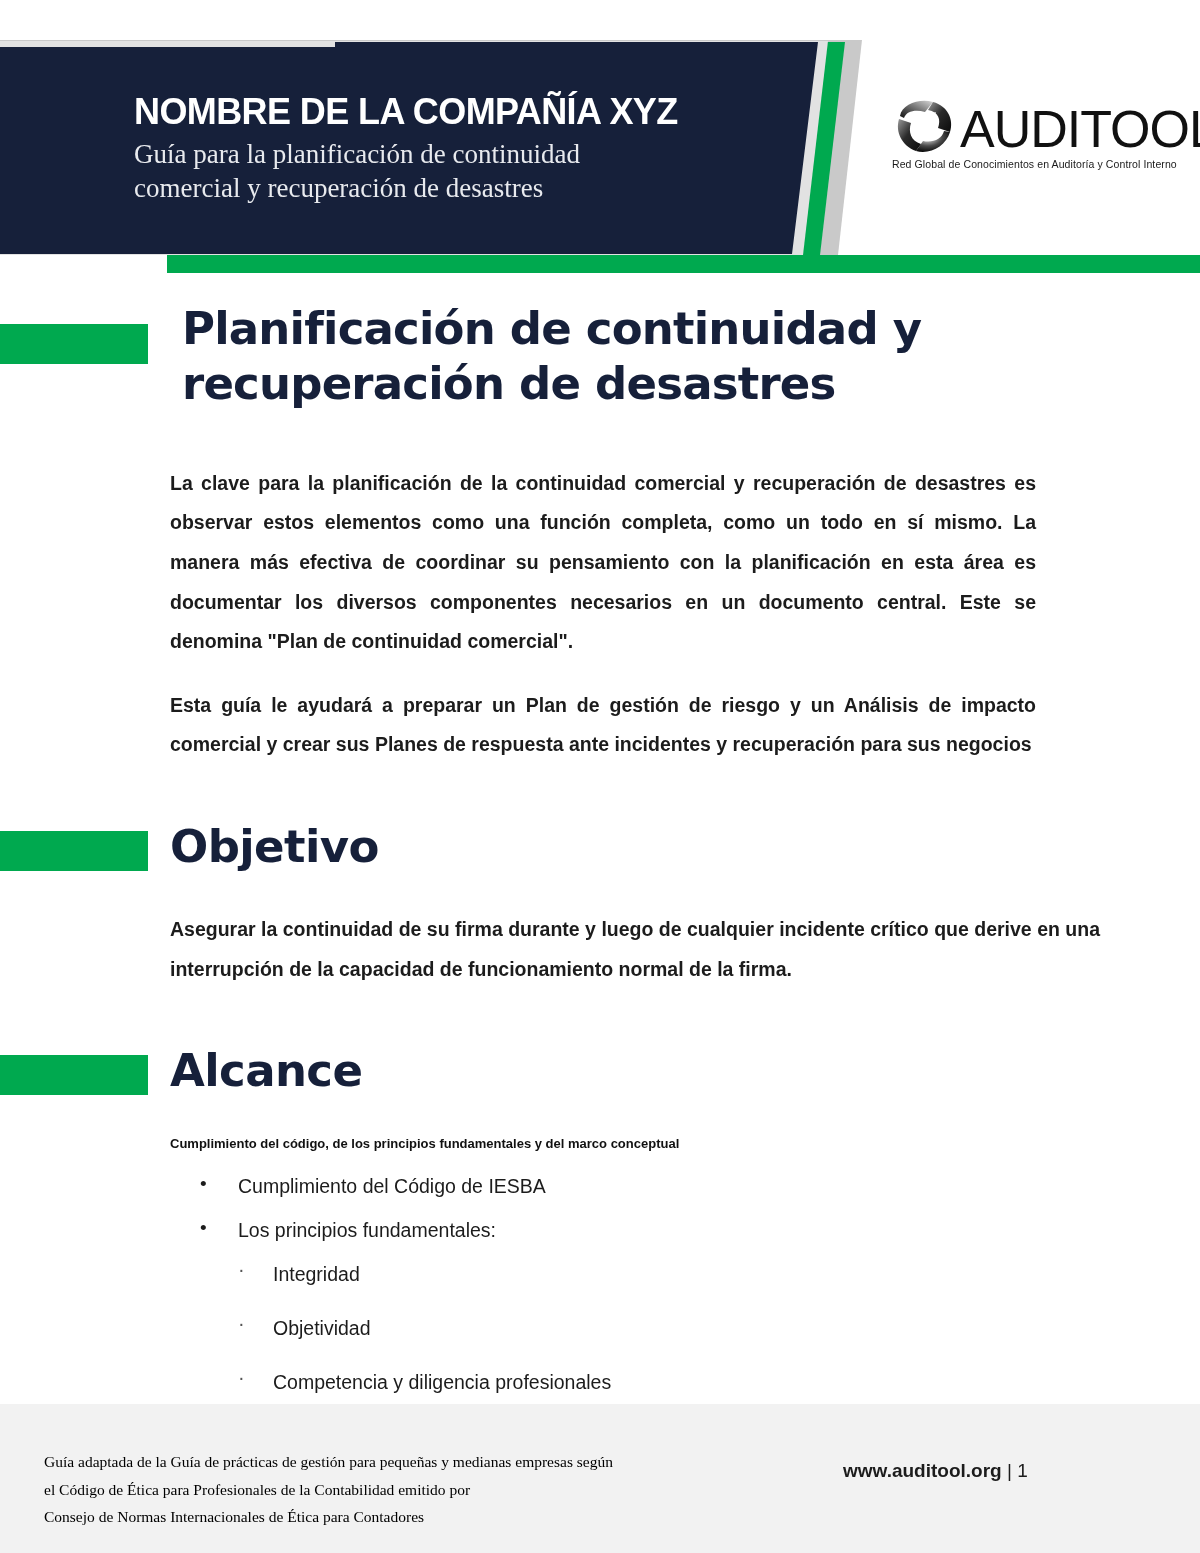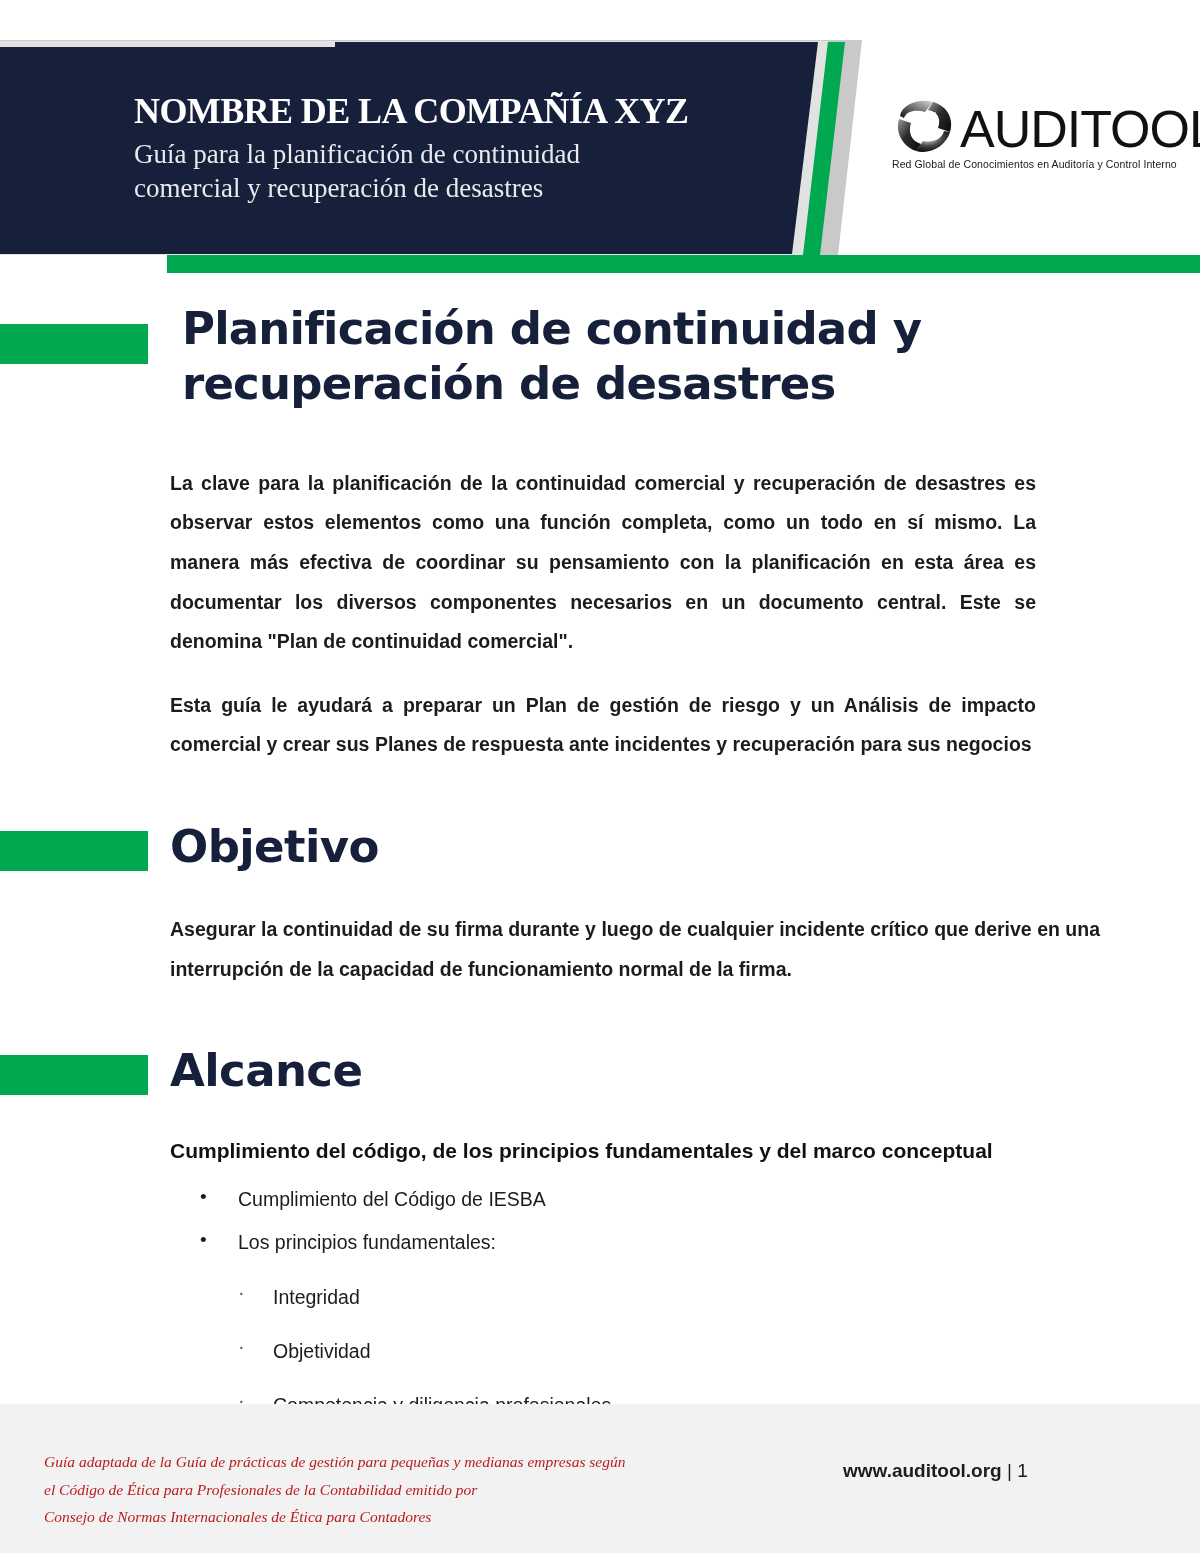--- a/index.html
+++ b/index.html
@@ -73,21 +73,21 @@
     background: #16203a;
     clip-path: polygon(0 5px, 335px 5px, 335px 0, 818px 0, 792px 212px, 0 212px);
   }
   .header-text {
     position: absolute;
     left: 134px;
     top: 93px;
     width: 620px;
   }
   .company-name {
-    font-family: Liberation Serif, serif;
+    font-family: Liberation Sans, sans-serif;
     font-weight: bold;
     font-size: 36px;
     letter-spacing: -0.6px;
     color: #ffffff;
     line-height: 1.05;
     margin: 0 0 6px 0;
     white-space: nowrap;
   }
   .header-subtitle {
     font-family: Liberation Serif, serif;
@@ -202,21 +202,21 @@
     margin: 0;
     padding: 0 164px 0 170px;
     font-weight: bold;
   }
   p.body-text.narrow {
     padding-right: 100px;
   }
   p.lead-bold {
     font-family: "Liberation Sans", sans-serif;
     font-weight: bold;
-    font-size: 21px;
+    font-size: 13px;
     line-height: 1.6;
     color: #111111;
     margin: 0;
     padding: 0 164px 0 170px;
   }
 
   ul.bullets {
     list-style: none;
     margin: 0;
     padding: 0 0 0 170px;
@@ -232,21 +232,21 @@
   ul.bullets > li::before {
     content: "\2022";
     position: absolute;
     left: 30px;
     top: -2px;
     font-size: 19px;
     color: #1c1c1c;
   }
   ul.subbullets {
     list-style: none;
-    margin: 24px 0 0 0;
+    margin: 14px 0 0 0;
     padding: 0;
   }
   ul.subbullets > li {
     font-family: "Liberation Sans", sans-serif;
     font-size: 19.5px;
     line-height: 1.55;
     color: #1c1c1c;
     position: relative;
     padding: 0 0 24px 35px;
   }
@@ -271,24 +271,23 @@
     width: 1200px;
     height: 149px;
     background: #f2f2f2;
   }
   .footer-left {
     position: absolute;
     left: 44px;
     top: 44px;
     width: 720px;
     font-family: "Liberation Serif", serif;
-    font-style: italic;
     font-size: 15.5px;
     line-height: 1.78;
-    color: #b91c1c;
+    color: #000000;
   }
   .footer-left div { white-space: nowrap; }
   .footer-right {
     position: absolute;
     left: 843px;
     top: 56px;
     font-family: "Liberation Sans", sans-serif;
     font-weight: bold;
     font-size: 19px;
     color: #1c1c1c;

